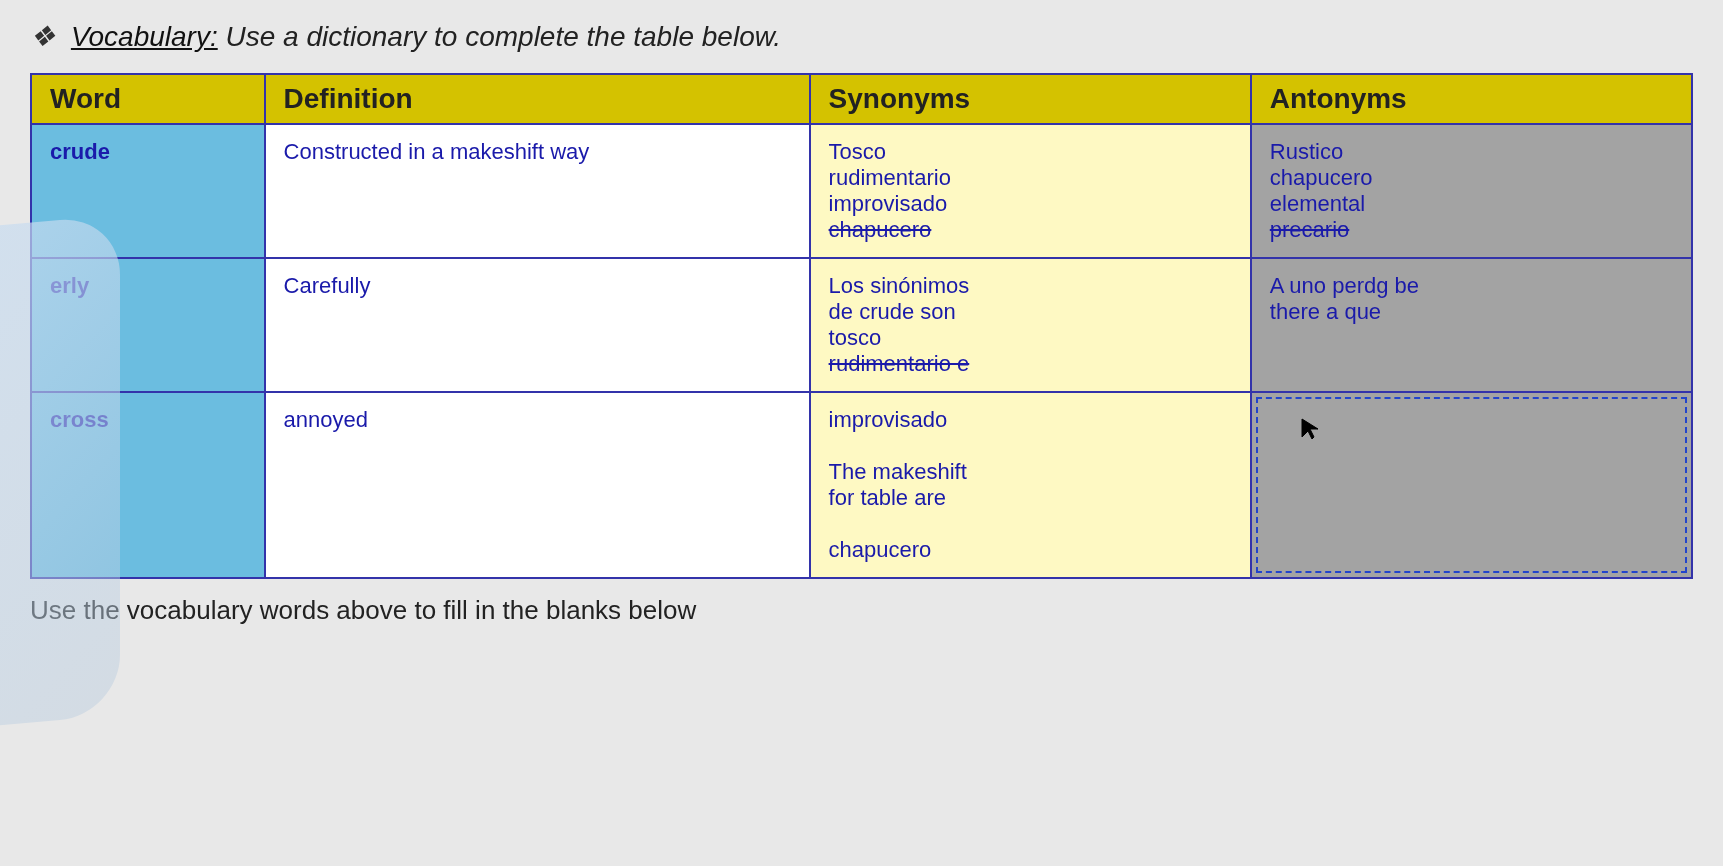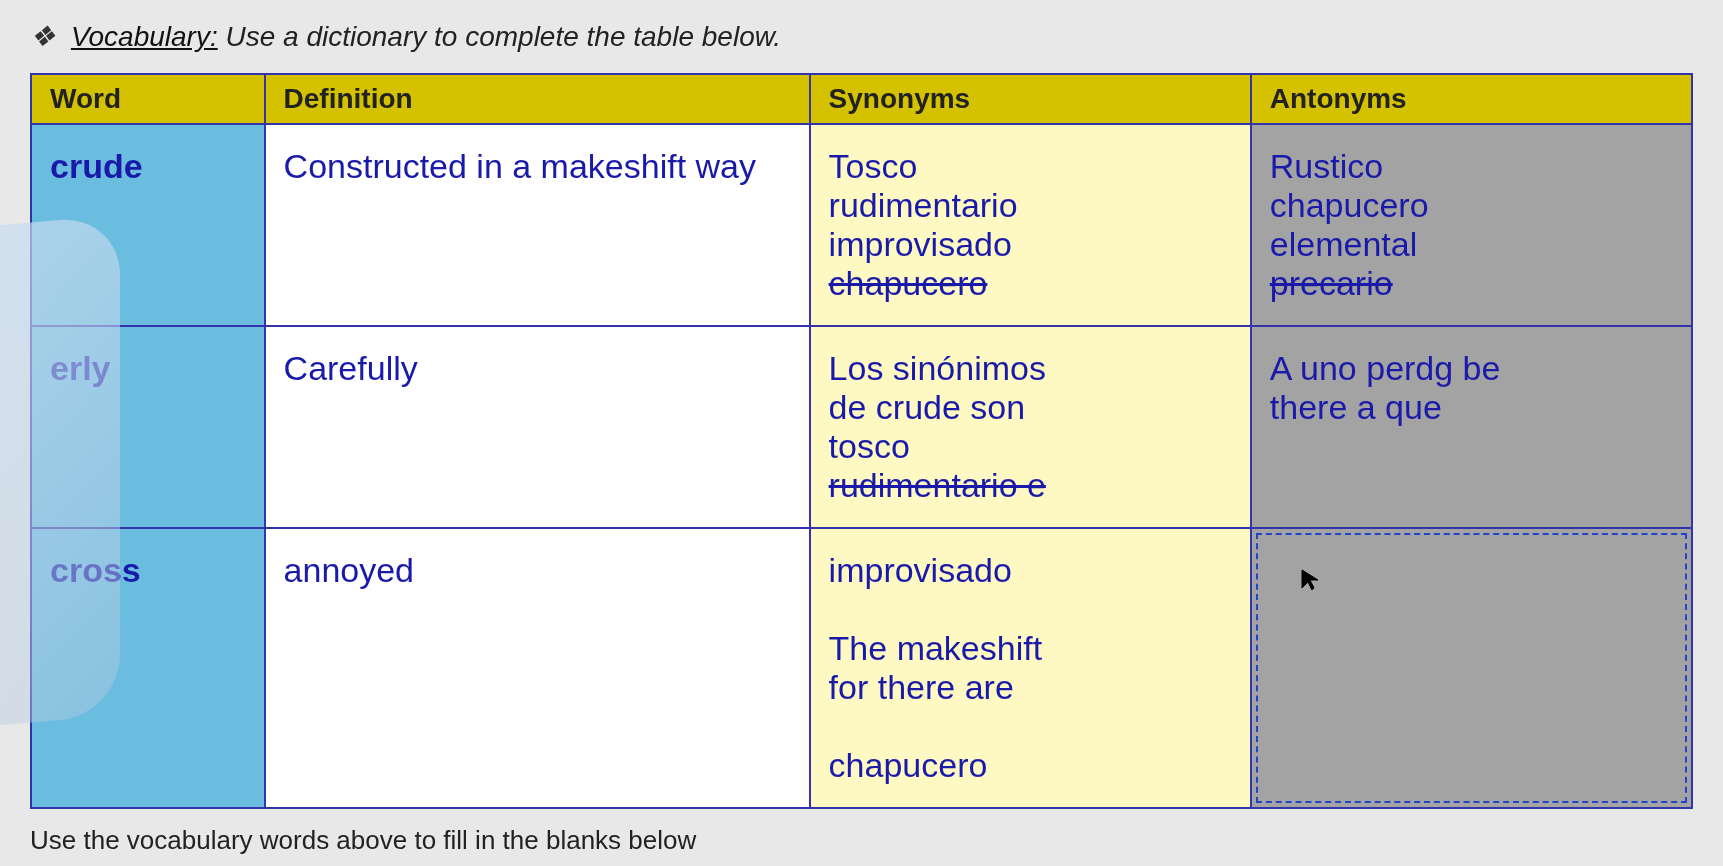--- a/index.html
+++ b/index.html
@@ -49,23 +49,23 @@
       background-color: #d4c200;
       color: #222;
       font-size: 28px;
       font-weight: bold;
       padding: 8px 18px;
       border: 2px solid #3333aa;
       text-align: left;
     }
 
     .vocab-table td {
-      font-size: 34px;
+      font-size: 22px;
       color: #1a1aaa;
-      padding: 22px 18px;
+      padding: 14px 18px;
       border: 2px solid #3333aa;
       vertical-align: top;
     }
 
     .word-cell {
       background-color: #6bbde0;
       color: #1a1aaa;
       font-size: 26px;
       font-weight: bold;
       width: 180px;
@@ -147,21 +147,21 @@
         </tr>
         <tr>
           <td class="word-cell">erly</td>
           <td class="def-cell">Carefully</td>
           <td class="syn-cell"><span>Los sinónimos</span><br><span>de crude son</span><br><span>tosco</span><br><span style="text-decoration: line-through;">rudimentario e</span><br></td>
           <td class="ant-cell"><span>A uno perdg be</span><br><span>there a que</span><br></td>
         </tr>
         <tr>
           <td class="word-cell">cross</td>
           <td class="def-cell">annoyed</td>
-          <td class="syn-cell"><span>improvisado</span><br><br><span>The makeshift</span><br><span>for there are</span><br><br><span>chapucero</span><br></td>
+          <td class="syn-cell"><span>improvisado</span><br><br><span>The makeshift</span><br><span>for table are</span><br><br><span>chapucero</span><br></td>
           <td class="ant-cell ant-cell-selected"><div style="display: inline-block; width: 20px; height: 20px; margin-top: 10px; margin-left: 30px;"><svg width="20" height="24" viewBox="0 0 20 24">
                 <path d="M2 2 L2 20 L8 14 L12 22 L14 20 L10 12 L18 12 Z" fill="black" stroke="black" stroke-width="1"></path>
               </svg></div></td>
         </tr>
       </tbody>
   </table>
 
   <div class="footer-text">Use the vocabulary words above to fill in the blanks below</div>
 
 </div>

